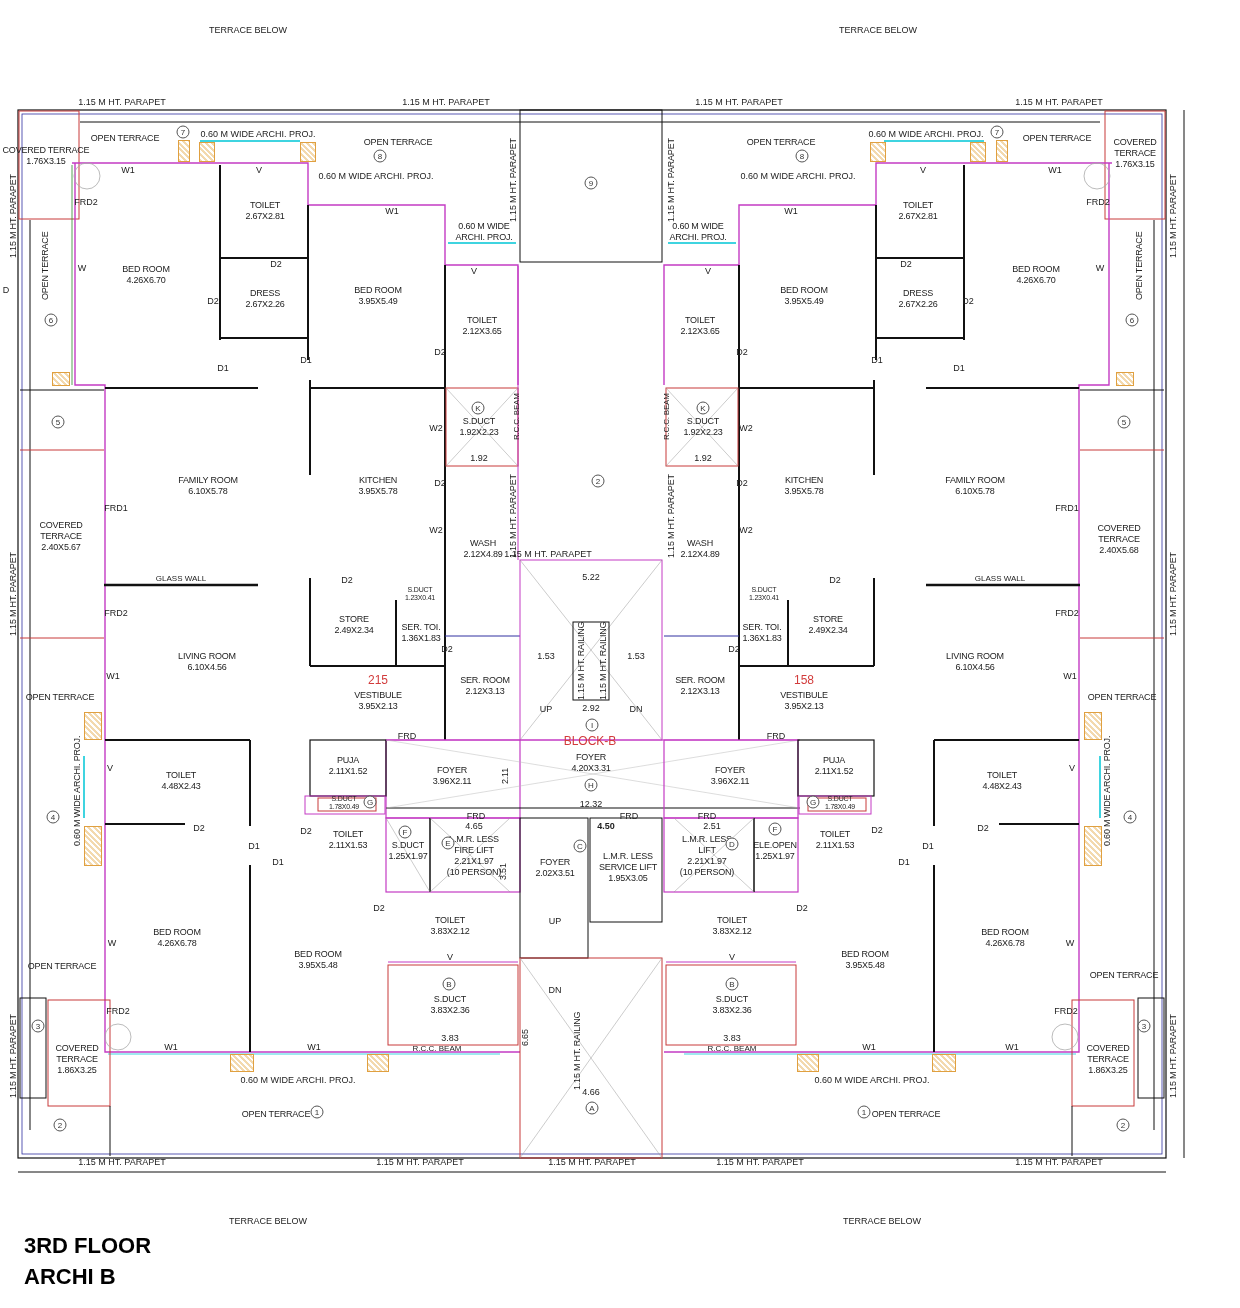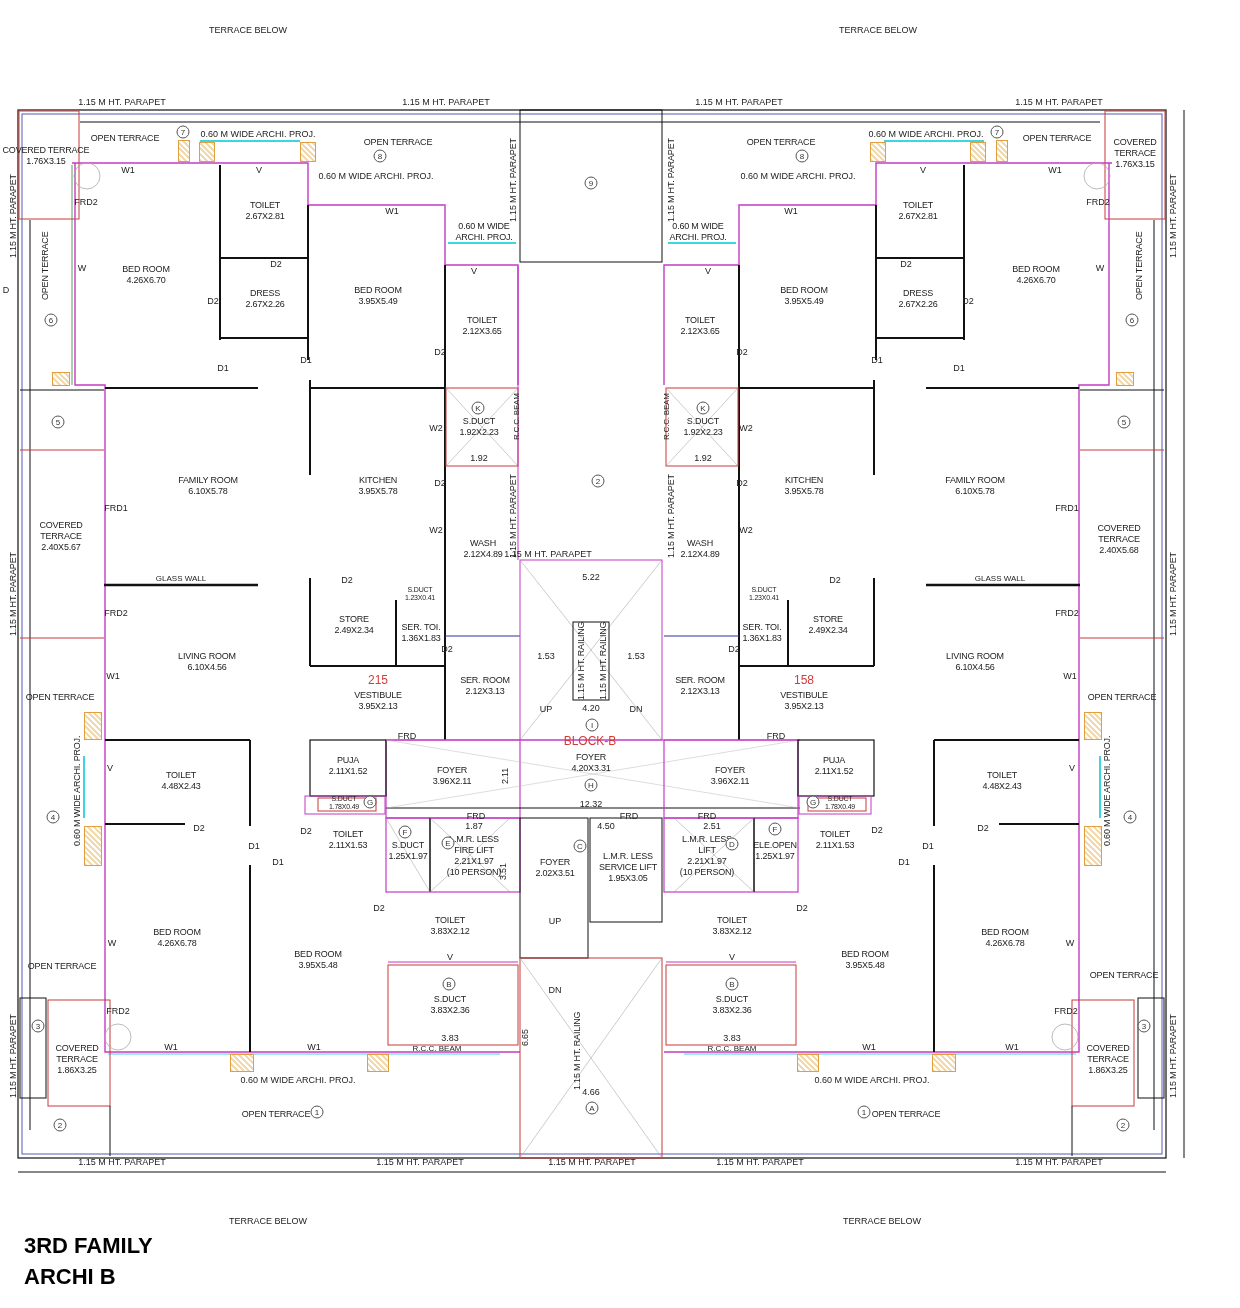--- a/index.html
+++ b/index.html
@@ -319,21 +319,21 @@
 <div class="lbl" style="left:408px;top:840px;">
     <span class="dim">S.DUCT</span>
     <span class="dim">1.25X1.97</span>
   </div>
 <div class="lbl" style="left:474px;top:834px;">
     <span class="dim">L.M.R. LESS</span>
     <span class="dim">FIRE LIFT</span>
     <span class="dim">2.21X1.97</span>
     <span class="dim">(10 PERSON)</span>
   </div>
-<div class="tag" style="left:474px;top:826px;">1.87</div>
+<div class="tag" style="left:474px;top:826px;">4.65</div>
 <div class="lbl" style="left:177px;top:927px;">
     <span class="dim">BED ROOM</span>
     <span class="dim">4.26X6.78</span>
   </div>
 <div class="lbl" style="left:318px;top:949px;">
     <span class="dim">BED ROOM</span>
     <span class="dim">3.95X5.48</span>
   </div>
 <div class="lbl" style="left:450px;top:915px;">
     <span class="dim">TOILET</span>
@@ -492,25 +492,25 @@
 <div class="tag" style="left:591px;top:804px;">12.32</div>
 <div class="lbl" style="left:555px;top:857px;">
     <span class="dim">FOYER</span>
     <span class="dim">2.02X3.51</span>
   </div>
 <div class="lbl" style="left:628px;top:851px;">
     <span class="dim">L.M.R. LESS</span>
     <span class="dim">SERVICE LIFT</span>
     <span class="dim">1.95X3.05</span>
   </div>
-<div class="tag" style="left:606px;top:826px;">4.50</div>
+<div class="tag" style="left:606px;top:826px;font-weight:bold;">4.50</div>
 <div class="tag" style="left:591px;top:577px;">5.22</div>
 <div class="tag" style="left:546px;top:656px;">1.53</div>
 <div class="tag" style="left:636px;top:656px;">1.53</div>
-<div class="tag" style="left:591px;top:708px;">4.20</div>
+<div class="tag" style="left:591px;top:708px;">2.92</div>
 <div class="tag" style="left:546px;top:709px;">UP</div>
 <div class="tag" style="left:636px;top:709px;">DN</div>
 <div class="tag" style="left:555px;top:921px;">UP</div>
 <div class="tag" style="left:555px;top:990px;">DN</div>
 <div class="tag" style="left:591px;top:1092px;">4.66</div>
 <div class="vert" style="left:520px;top:1046px;">6.65</div>
 <div class="vert" style="left:498px;top:880px;">3.51</div>
 <div class="vert" style="left:500px;top:784px;">2.11</div>
 
 <div class="circ" style="left:183px;top:132px;">7</div>
@@ -606,14 +606,14 @@
 <div class="tag" style="left:904px;top:862px;">D1</div>
 <div class="tag" style="left:707px;top:816px;">FRD</div>
 <div class="tag" style="left:629px;top:816px;">FRD</div>
 <div class="tag" style="left:802px;top:908px;">D2</div>
 <div class="tag" style="left:732px;top:957px;">V</div>
 <div class="tag" style="left:1070px;top:943px;">W</div>
 <div class="tag" style="left:1066px;top:1011px;">FRD2</div>
 <div class="tag" style="left:1012px;top:1047px;">W1</div>
 <div class="tag" style="left:869px;top:1047px;">W1</div>
 
-<div class="title" style="top:1233px;">3RD FAMILY</div>
+<div class="title" style="top:1233px;">3RD FLOOR</div>
 <div class="title" style="top:1264px;">ARCHI B</div>
 
 </body></html>

